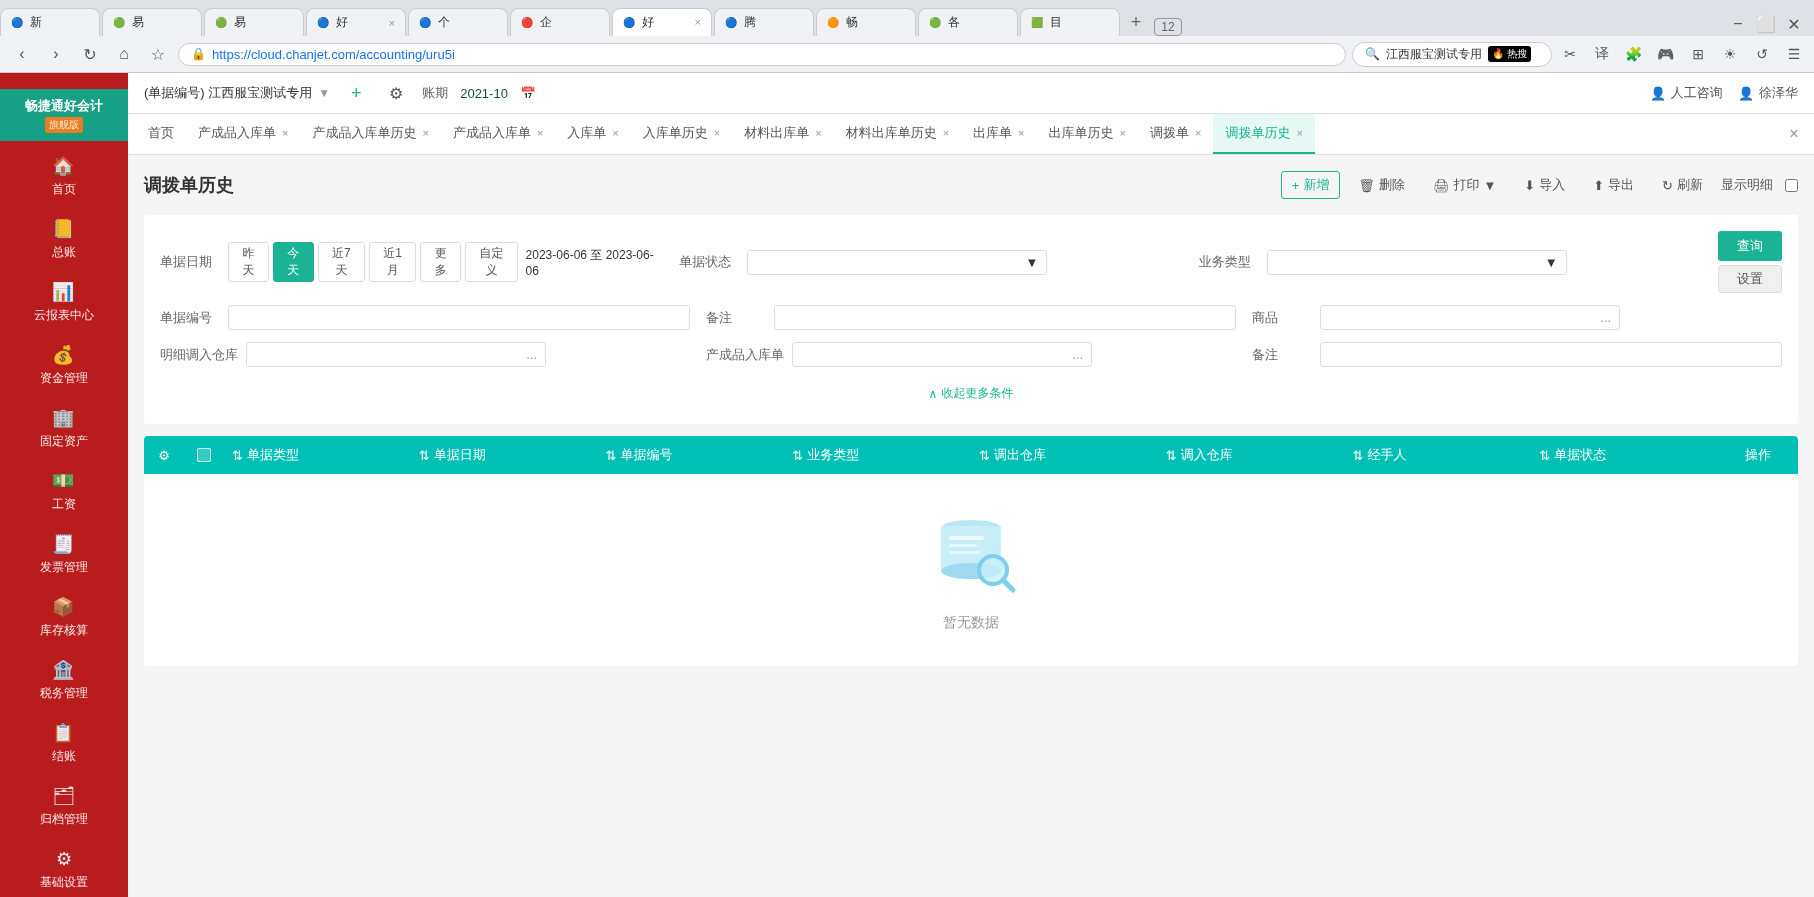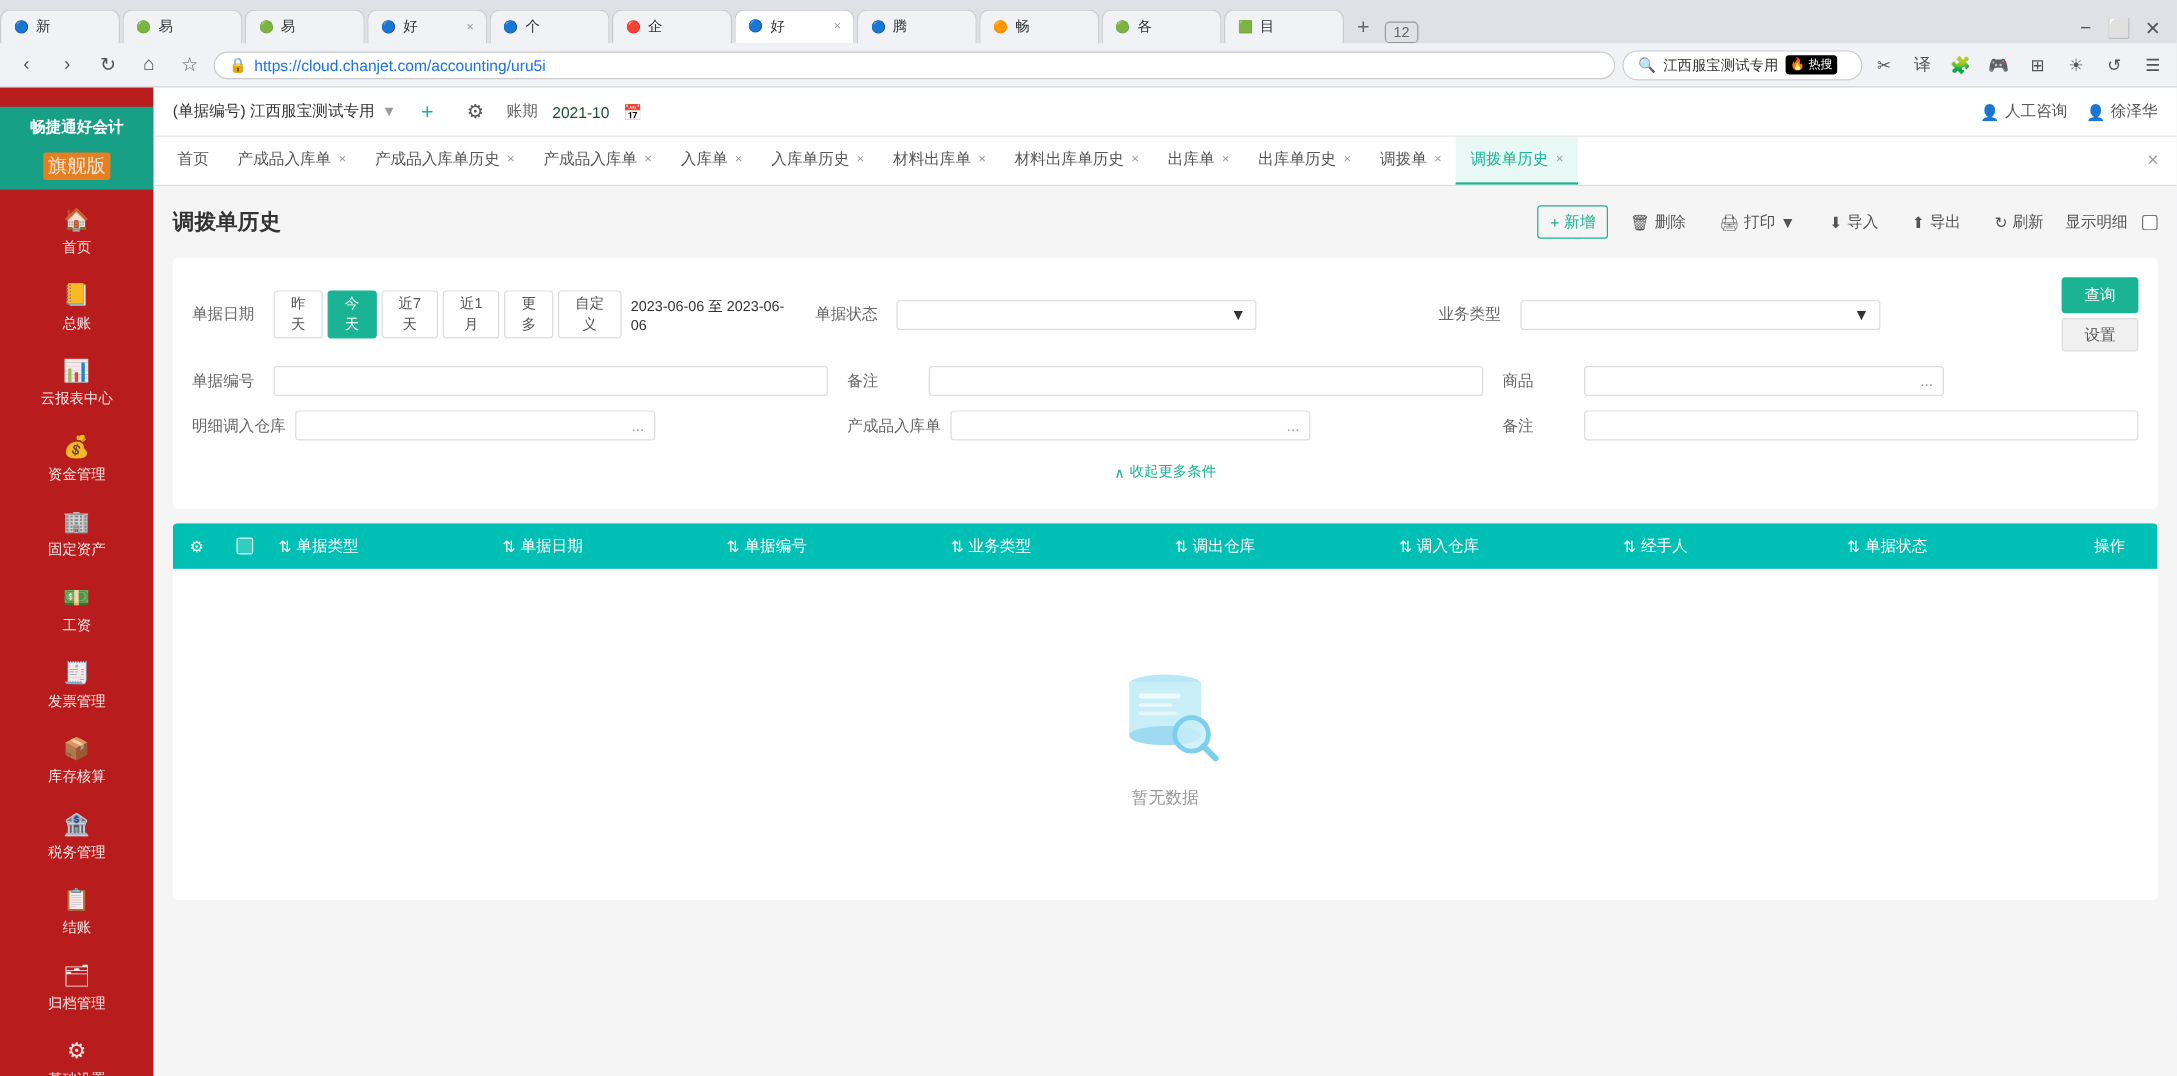--- a/index.html
+++ b/index.html
@@ -26,21 +26,21 @@
     .toolbar-actions { display: flex; align-items: center; gap: 8px; }
     .toolbar-icon { width: 24px; height: 24px; display: flex; align-items: center; justify-content: center; cursor: pointer; font-size: 14px; color: #555; }
 
     
     .app-container { display: flex; width: 1814px; height: calc(897px - 72px); }
 
     
     .sidebar { width: 128px; background: #b91c1c; display: flex; flex-direction: column; align-items: center; padding-top: 16px; flex-shrink: 0; }
     .sidebar-logo { width: 100%; background: #17a085; padding: 8px 0; display: flex; flex-direction: column; align-items: center; justify-content: center; margin-bottom: 4px; }
     .sidebar-logo-text { color: white; font-size: 13px; font-weight: bold; }
-    .sidebar-logo-sub { color: rgba(255,255,255,0.8); font-size: 16px; background: #e67e22; padding: 1px 4px; border-radius: 2px; margin-top: 12px; }
+    .sidebar-logo-sub { color: rgba(255,255,255,0.8); font-size: 10px; background: #e67e22; padding: 1px 4px; border-radius: 2px; margin-top: 2px; }
     .sidebar-item { width: 100%; display: flex; flex-direction: column; align-items: center; padding: 10px 0; cursor: pointer; color: rgba(255,255,255,0.9); font-size: 12px; gap: 4px; }
     .sidebar-item .icon { font-size: 18px; }
 
     
     .main-content { flex: 1; display: flex; flex-direction: column; background: #f5f5f5; overflow: hidden; }
 
     
     .top-bar { background: white; padding: 6px 16px; display: flex; align-items: center; gap: 12px; border-bottom: 1px solid #e0e0e0; flex-shrink: 0; }
     .company-selector { display: flex; align-items: center; gap: 6px; color: #333; font-size: 13px; cursor: pointer; }
     .company-selector .arrow { color: #999; font-size: 12px; }
@@ -90,21 +90,21 @@
     .th.doc-no { flex: 1; }
     .th.biz-type { flex: 1; }
     .th.transfer-out { flex: 1; }
     .th.transfer-in { flex: 1; }
     .th.operator { flex: 1; }
     .th.doc-status { flex: 1; }
     .th.operations { width: 80px; justify-content: center; }
     .checkbox-box { width: 14px; height: 14px; border: 1px solid rgba(255,255,255,0.8); border-radius: 2px; background: rgba(255,255,255,0.2); }
 
     
-    .empty-state { display: flex; flex-direction: column; align-items: center; justify-content: center; padding: 76px 0; }
+    .empty-state { display: flex; flex-direction: column; align-items: center; justify-content: center; padding: 34px 0; }
     .empty-icon { width: 100px; height: 90px; position: relative; margin-bottom: 16px; }
     .empty-text { color: #999; font-size: 14px; }
 
     
     ::-webkit-scrollbar { width: 6px; height: 6px; }
     ::-webkit-scrollbar-thumb { background: #ccc; border-radius: 3px; }
   </style>
 </head>
 <body>
 

